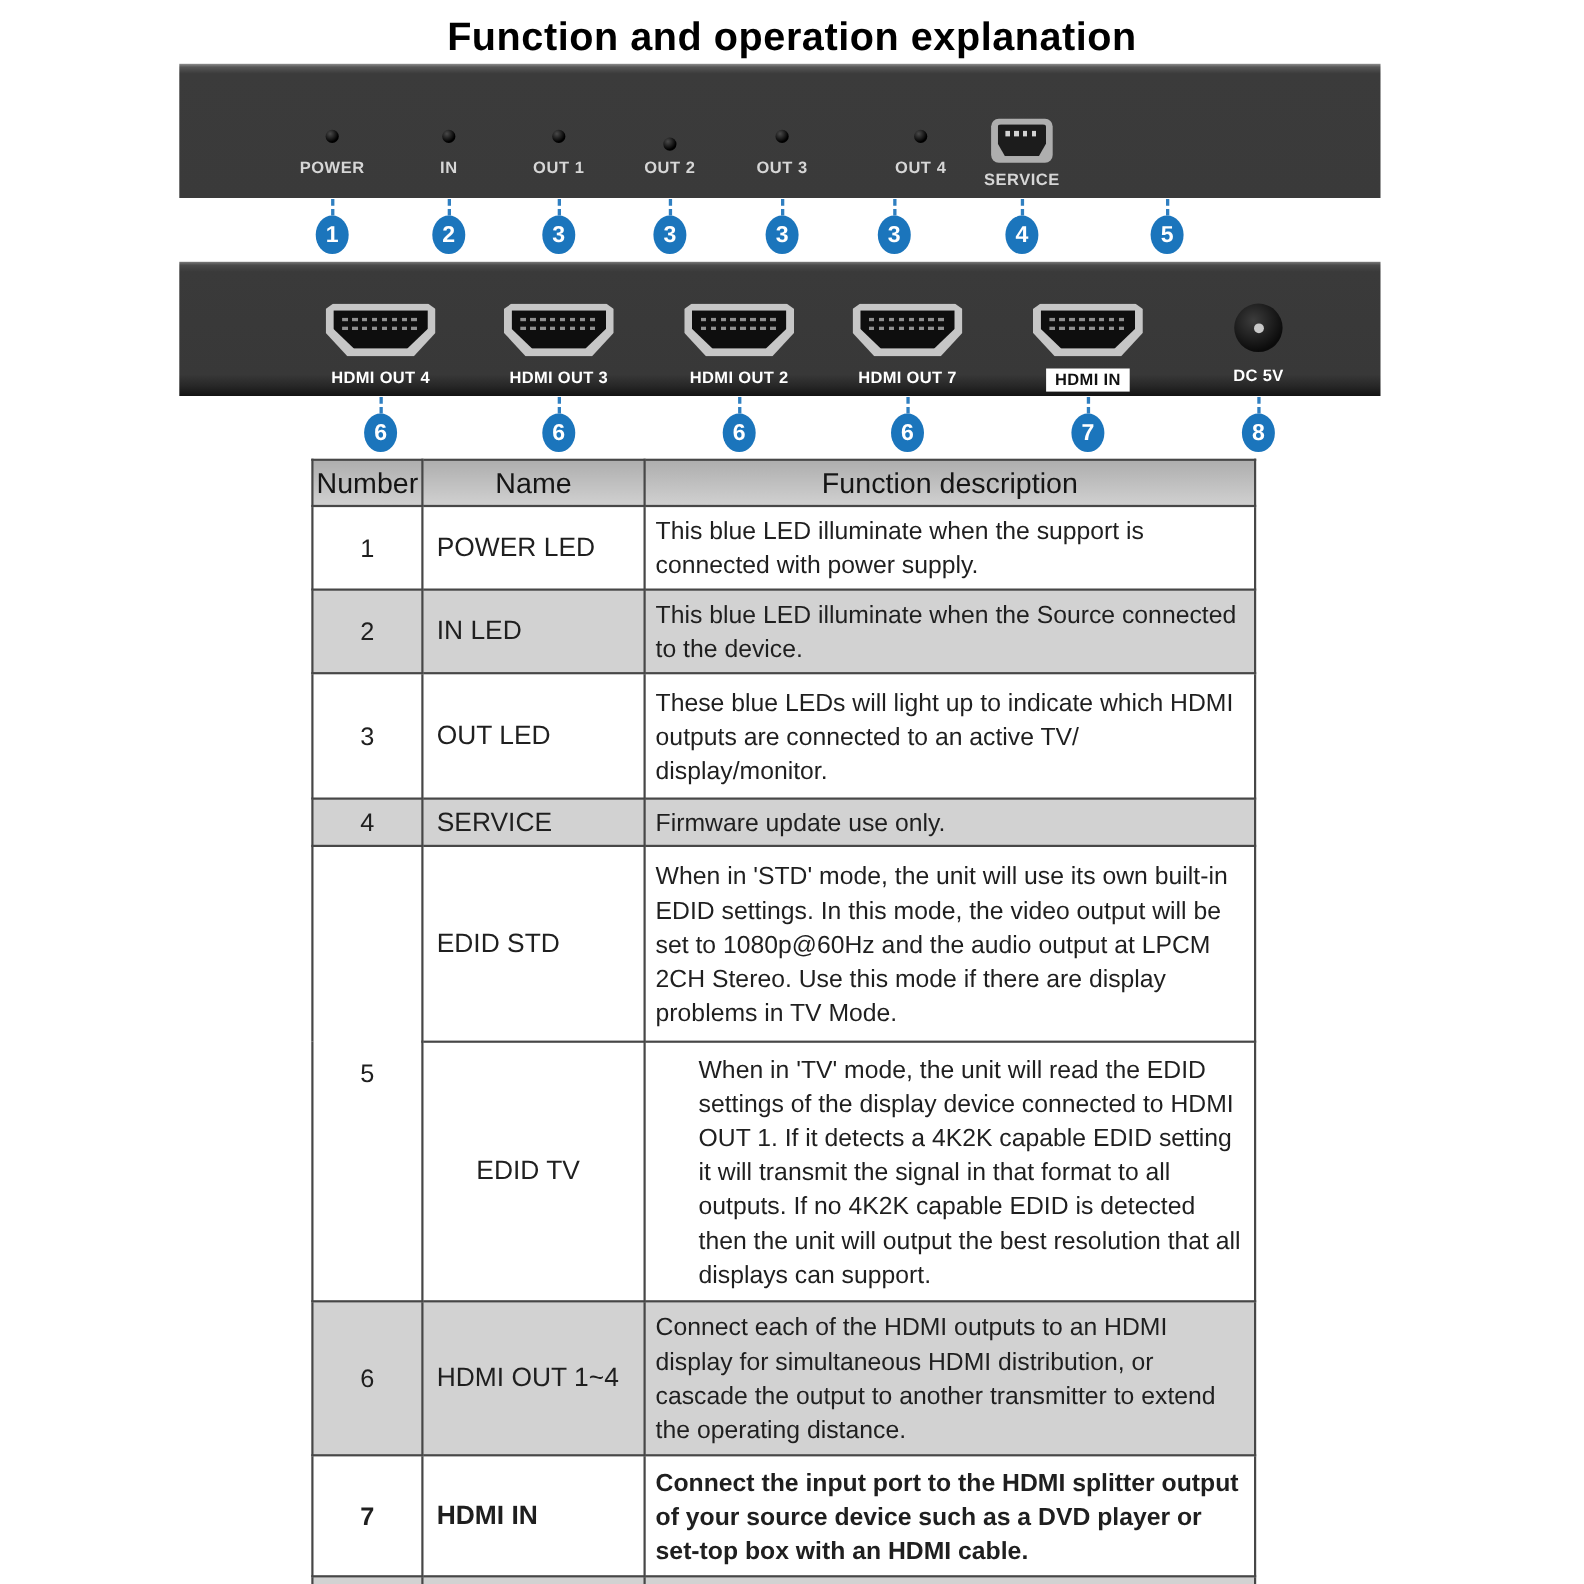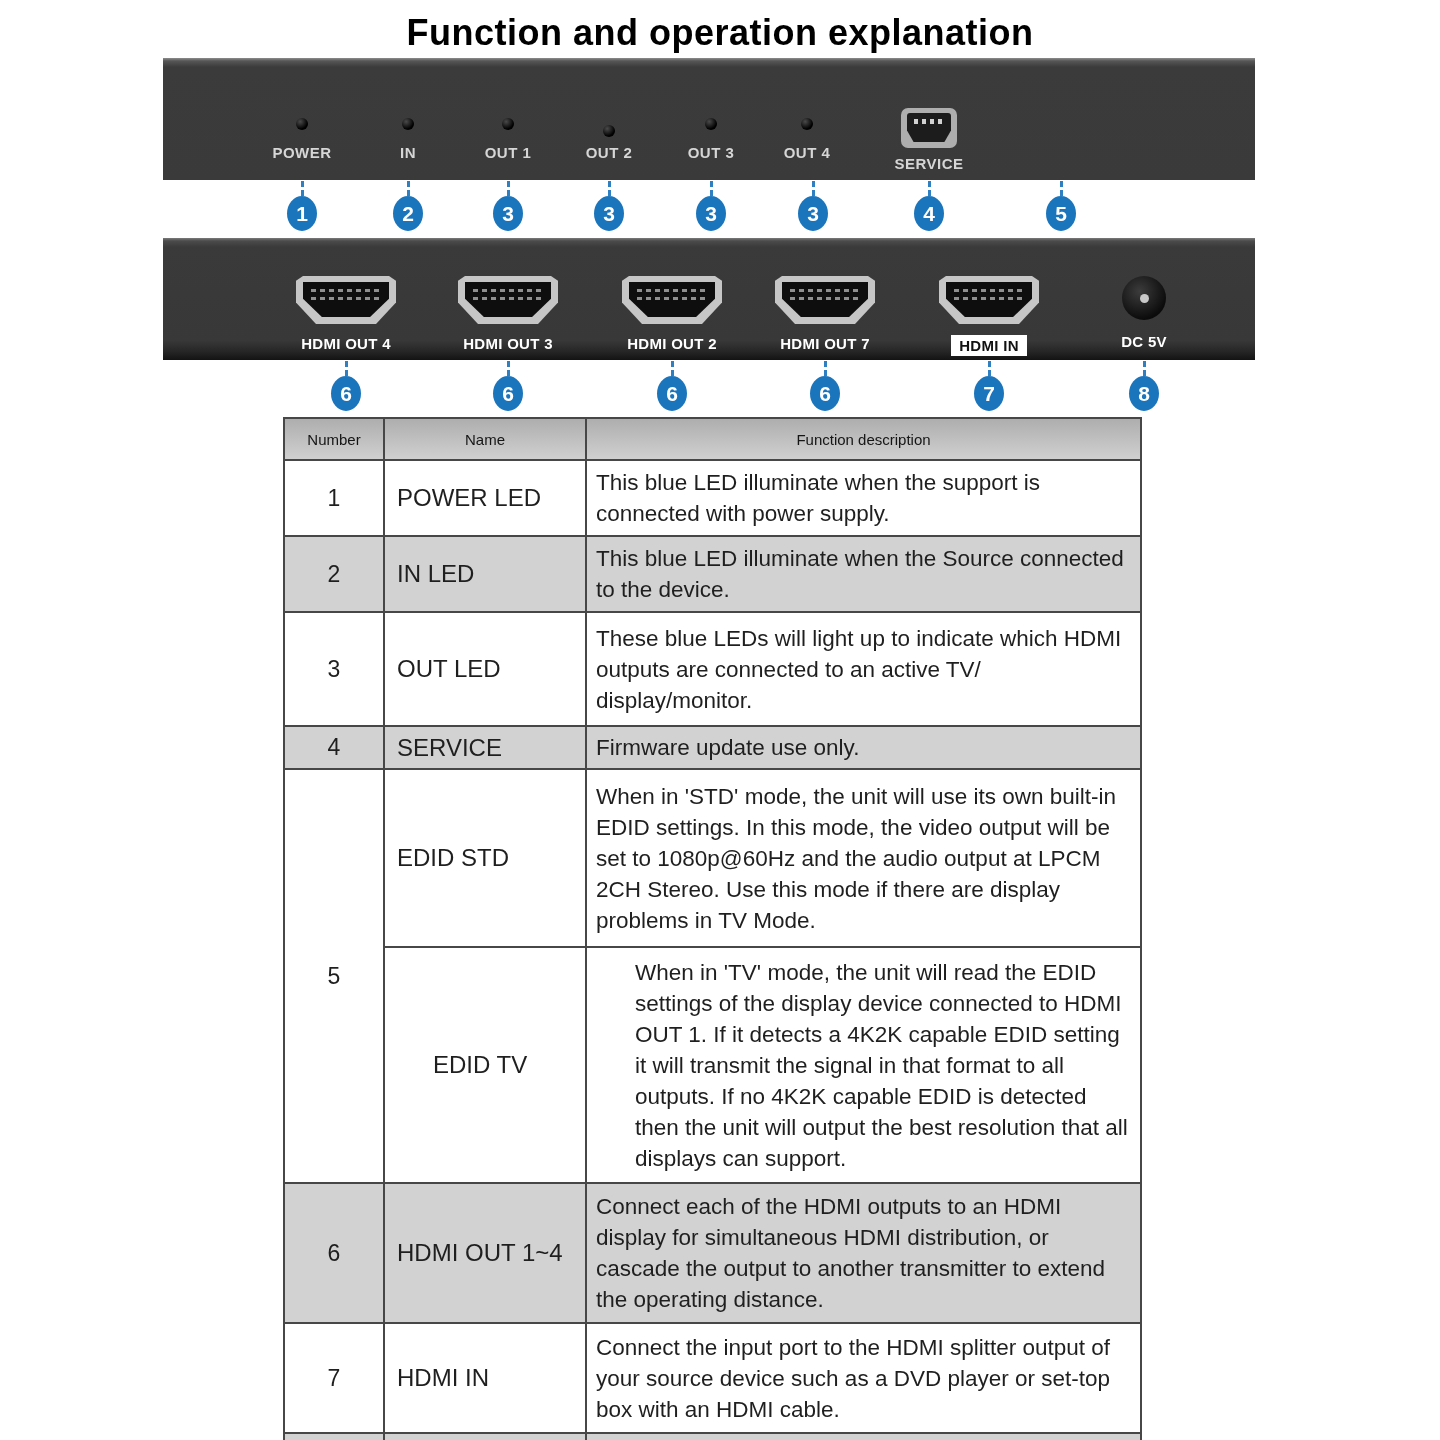--- a/index.html
+++ b/index.html
@@ -96,38 +96,38 @@
   .dc-port::after {
     content:""; position:absolute; left:50%; top:50%; width:9px; height:9px; margin:-4.5px 0 0 -4.5px;
     border-radius:50%; background:#c9c9c9;
   }
 
   
   .func-table { position:absolute; left:283px; top:417px; border-collapse:collapse; table-layout:fixed; }
   .func-table th, .func-table td { border:2px solid #474747; vertical-align:middle; }
   .func-table th {
     background:linear-gradient(180deg,#aeaeae,#d0d0d0);
-    font-weight:normal; font-size:15px; color:#151515; height:40px; padding:0;
+    font-weight:normal; font-size:26px; color:#151515; height:40px; padding:0;
   }
   .col-num  { width:100px; }
   .col-name { width:202px; }
   .col-desc { width:555px; }
   td.num  { text-align:center; font-size:23px; }
   td.name { font-size:24px; padding:0 4px 0 12px; }
   td.desc { font-size:22.5px; line-height:31px; padding:5px 9px; letter-spacing:0; }
   tr.shaded td { background:#d2d2d2; }
   tr.plain  td { background:#ffffff; }
   .h-r1 td { height:64px; }
   .h-r2 td { height:64px; }
   .h-r3 td { height:102px; }
   .h-r4 td { height:31px; }
   .h-r5a td { height:166px;margin-left:47px; }
   .h-r5b td { height:224px;padding-left:48px; }
   .h-r6 td { height:128px; }
-  .h-r7 td { height:98px; }
+  .h-r7 td { height:98px;font-weight:bold; }
   .h-r8 td { height:60px; }
 </style>
 </head>
 <body>
 
 <div>
 
   <h1 class="title">Function and operation explanation</h1>
 
   <div class="panel front-panel">
@@ -144,21 +144,21 @@
       <span class="panel-label">OUT 1</span>
     </div>
     <div class="led-item" style="left:386px">
       <span class="led-dot" style="margin-top:7px"></span>
       <span class="panel-label" style="margin-top:-7px">OUT 2</span>
     </div>
     <div class="led-item" style="left:488px">
       <span class="led-dot"></span>
       <span class="panel-label">OUT 3</span>
     </div>
-    <div class="led-item" style="left:584px">
+    <div class="led-item" style="left:614px">
       <span class="led-dot"></span>
       <span class="panel-label">OUT 4</span>
     </div>
 
     <div class="service-item" style="left:706px">
       <span class="usb-port"></span>
       <span class="panel-label">SERVICE</span>
     </div>
 
   </div>

